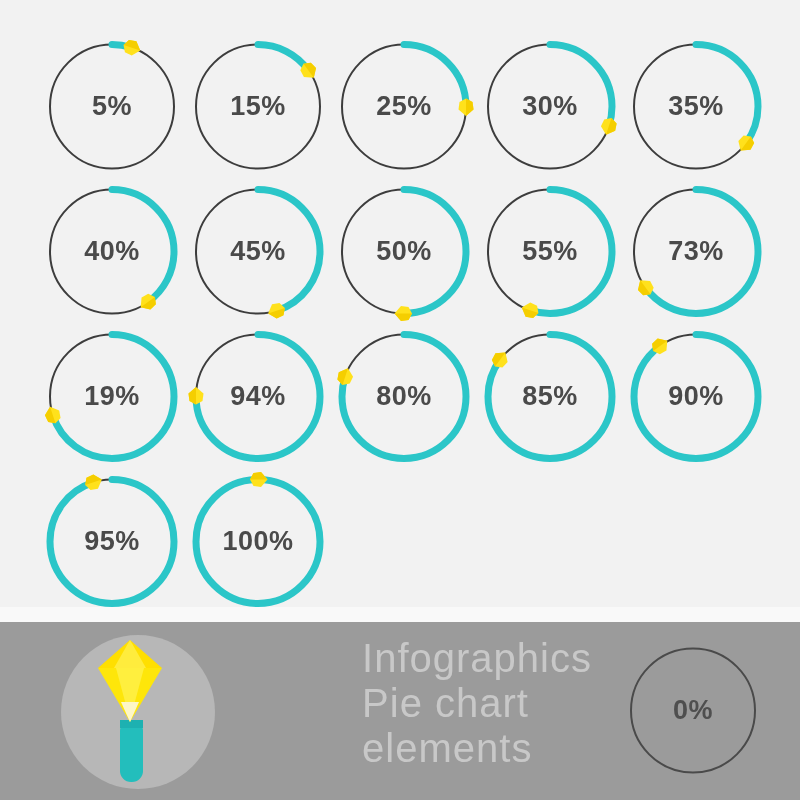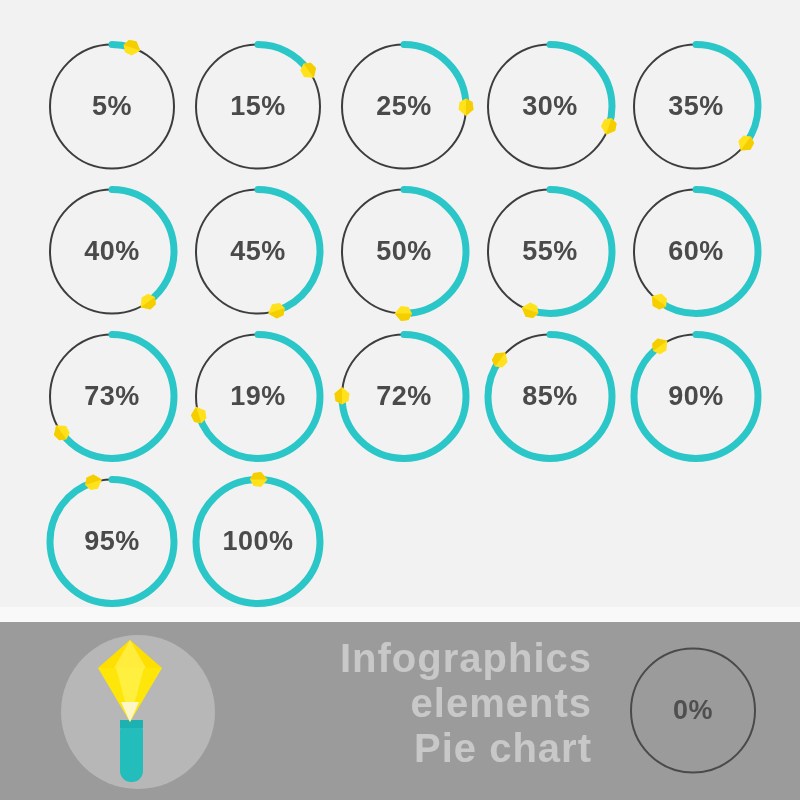--- a/index.html
+++ b/index.html
@@ -6,22 +6,22 @@
   .stage{position:relative;width:800px;height:800px;background:#f2f2f2;overflow:hidden;
          font-family:"Liberation Sans",sans-serif;}
   .grid{position:absolute;left:39px;top:34px;display:grid;
         grid-template-columns:repeat(5,146px);grid-auto-rows:145px;}
   .cell{position:relative;width:146px;height:145px;}
   .pct{position:absolute;inset:0;display:flex;align-items:center;justify-content:center;
        font-weight:bold;font-size:27px;color:#4a4a4a;letter-spacing:0.5px;}
   .strip{position:absolute;left:0;top:607px;width:800px;height:15px;background:#f9f9f9;}
   .footer{position:absolute;left:0;top:622px;width:800px;height:178px;background:#9b9b9b;}
   .icon-wrap{position:absolute;left:58px;top:10px;width:160px;height:160px;}
-  .ftitle{position:absolute;right:208px;top:14px;text-align:right;
-          font-size:40px;line-height:45px;color:#c8c8c8;letter-spacing:1px;font-weight:700;}
+  .ftitle{position:absolute;right:208px;top:14px;
+          font-size:40px;line-height:45px;color:#c8c8c8;letter-spacing:1px;font-weight:400;}
   .ftitle div{white-space:nowrap;}
   .sample{position:absolute;left:620px;top:16px;width:146px;height:145px;}
   .sample .pct{color:#4f4f4f;}
 </style>
 </head>
 <body>
 
 <div class="stage">
 
   <div class="grid">
@@ -101,29 +101,20 @@
          <circle cx="73" cy="72.5" r="62" fill="none" stroke="#3d3d3d" stroke-width="2"></circle>
          <circle cx="73" cy="72.5" r="62" fill="none" stroke="#2bc6c8" stroke-width="7" stroke-linecap="round" stroke-dasharray="214.3 389.6" transform="rotate(-90 73 72.5)"></circle>
          <g transform="translate(53.8 131.5) rotate(108.0)">
            <polygon points="0,-8 6.5,-4.5 7.5,3 0,9.5 -7.5,3 -6.5,-4.5" fill="#ffe11c"></polygon>
            <polygon points="0,-8 6.5,-4.5 7.5,3 0,9.5" fill="#f5ce00"></polygon>
          </g>
        </svg>
        <div class="pct">55%</div></div>
       <div class="cell"><svg width="146" height="145" viewBox="0 0 146 145">
          <circle cx="73" cy="72.5" r="62" fill="none" stroke="#3d3d3d" stroke-width="2"></circle>
-         <circle cx="73" cy="72.5" r="62" fill="none" stroke="#2bc6c8" stroke-width="7" stroke-linecap="round" stroke-dasharray="233.7 389.6" transform="rotate(-90 73 72.5)"></circle>
-         <g transform="translate(36.6 122.7) rotate(126.0)">
-           <polygon points="0,-8 6.5,-4.5 7.5,3 0,9.5 -7.5,3 -6.5,-4.5" fill="#ffe11c"></polygon>
-           <polygon points="0,-8 6.5,-4.5 7.5,3 0,9.5" fill="#f5ce00"></polygon>
-         </g>
-       </svg>
-       <div class="pct">60%</div></div>
-      <div class="cell"><svg width="146" height="145" viewBox="0 0 146 145">
-         <circle cx="73" cy="72.5" r="62" fill="none" stroke="#3d3d3d" stroke-width="2"></circle>
          <circle cx="73" cy="72.5" r="62" fill="none" stroke="#2bc6c8" stroke-width="7" stroke-linecap="round" stroke-dasharray="253.2 389.6" transform="rotate(-90 73 72.5)"></circle>
          <g transform="translate(22.8 108.9) rotate(144.0)">
            <polygon points="0,-8 6.5,-4.5 7.5,3 0,9.5 -7.5,3 -6.5,-4.5" fill="#ffe11c"></polygon>
            <polygon points="0,-8 6.5,-4.5 7.5,3 0,9.5" fill="#f5ce00"></polygon>
          </g>
        </svg>
        <div class="pct">73%</div></div>
       <div class="cell"><svg width="146" height="145" viewBox="0 0 146 145">
          <circle cx="73" cy="72.5" r="62" fill="none" stroke="#3d3d3d" stroke-width="2"></circle>
          <circle cx="73" cy="72.5" r="62" fill="none" stroke="#2bc6c8" stroke-width="7" stroke-linecap="round" stroke-dasharray="272.7 389.6" transform="rotate(-90 73 72.5)"></circle>
@@ -134,21 +125,30 @@
        </svg>
        <div class="pct">19%</div></div>
       <div class="cell"><svg width="146" height="145" viewBox="0 0 146 145">
          <circle cx="73" cy="72.5" r="62" fill="none" stroke="#3d3d3d" stroke-width="2"></circle>
          <circle cx="73" cy="72.5" r="62" fill="none" stroke="#2bc6c8" stroke-width="7" stroke-linecap="round" stroke-dasharray="292.2 389.6" transform="rotate(-90 73 72.5)"></circle>
          <g transform="translate(11.0 72.5) rotate(180.0)">
            <polygon points="0,-8 6.5,-4.5 7.5,3 0,9.5 -7.5,3 -6.5,-4.5" fill="#ffe11c"></polygon>
            <polygon points="0,-8 6.5,-4.5 7.5,3 0,9.5" fill="#f5ce00"></polygon>
          </g>
        </svg>
-       <div class="pct">72%</div></div>
+       <div class="pct">94%</div></div>
+      <div class="cell"><svg width="146" height="145" viewBox="0 0 146 145">
+         <circle cx="73" cy="72.5" r="62" fill="none" stroke="#3d3d3d" stroke-width="2"></circle>
+         <circle cx="73" cy="72.5" r="62" fill="none" stroke="#2bc6c8" stroke-width="7" stroke-linecap="round" stroke-dasharray="311.6 389.6" transform="rotate(-90 73 72.5)"></circle>
+         <g transform="translate(14.0 53.3) rotate(198.0)">
+           <polygon points="0,-8 6.5,-4.5 7.5,3 0,9.5 -7.5,3 -6.5,-4.5" fill="#ffe11c"></polygon>
+           <polygon points="0,-8 6.5,-4.5 7.5,3 0,9.5" fill="#f5ce00"></polygon>
+         </g>
+       </svg>
+       <div class="pct">80%</div></div>
       <div class="cell"><svg width="146" height="145" viewBox="0 0 146 145">
          <circle cx="73" cy="72.5" r="62" fill="none" stroke="#3d3d3d" stroke-width="2"></circle>
          <circle cx="73" cy="72.5" r="62" fill="none" stroke="#2bc6c8" stroke-width="7" stroke-linecap="round" stroke-dasharray="331.1 389.6" transform="rotate(-90 73 72.5)"></circle>
          <g transform="translate(22.8 36.1) rotate(216.0)">
            <polygon points="0,-8 6.5,-4.5 7.5,3 0,9.5 -7.5,3 -6.5,-4.5" fill="#ffe11c"></polygon>
            <polygon points="0,-8 6.5,-4.5 7.5,3 0,9.5" fill="#f5ce00"></polygon>
          </g>
        </svg>
        <div class="pct">85%</div></div>
       <div class="cell"><svg width="146" height="145" viewBox="0 0 146 145">
@@ -194,22 +194,22 @@
         <polygon points="72,8 104,36 40,36" fill="#ffdf00"></polygon>
         <polygon points="72,8 88,36 56,36" fill="#ffec3d"></polygon>
         <polygon points="40,36 104,36 72,90" fill="#fee60a"></polygon>
         <polygon points="58,36 86,36 72,88" fill="#ffef3e"></polygon>
         <polygon points="63,70 81,70 72,90" fill="#fdf6c8"></polygon>
       </svg>
     </div>
 
     <div class="ftitle">
       <div>Infographics</div>
+      <div>Pie chart</div>
       <div>elements</div>
-      <div>Pie chart</div>
     </div>
 
     <div class="sample">
       <svg width="146" height="145" viewBox="0 0 146 145">
         <circle cx="73" cy="72.5" r="62" fill="none" stroke="#4a4a4a" stroke-width="2"></circle>
       </svg>
       <div class="pct">0%</div>
     </div>
 
   </div>

